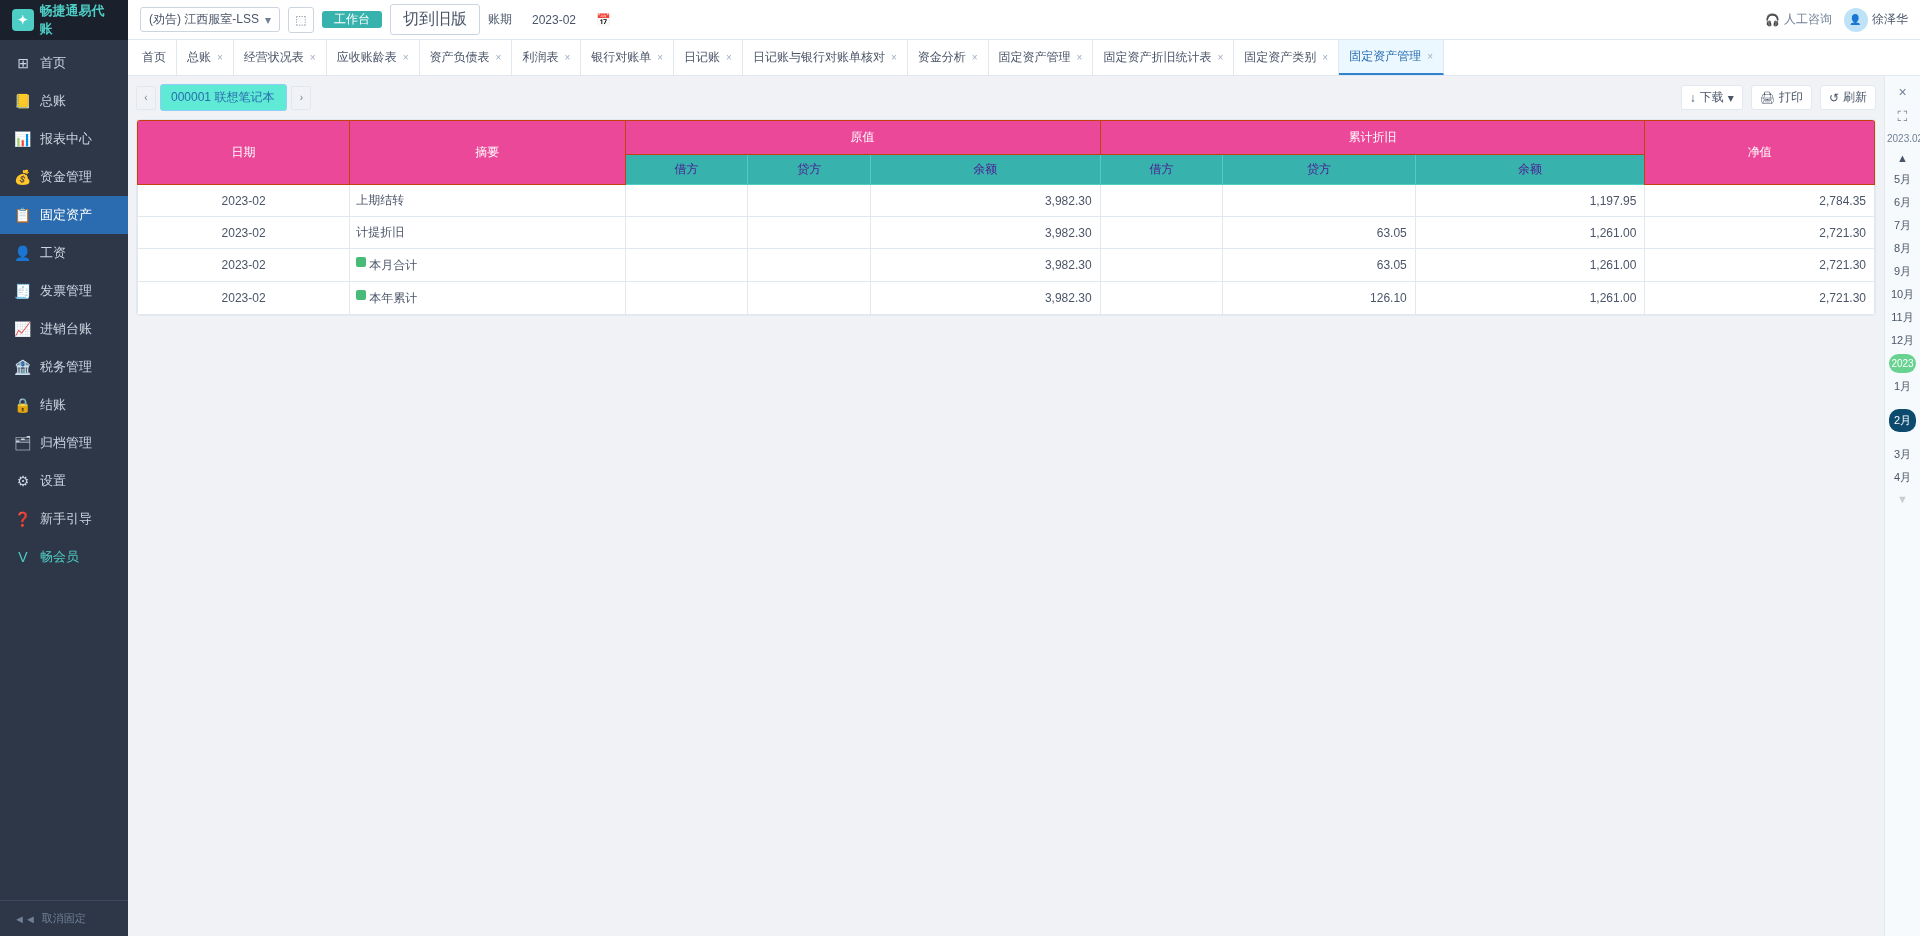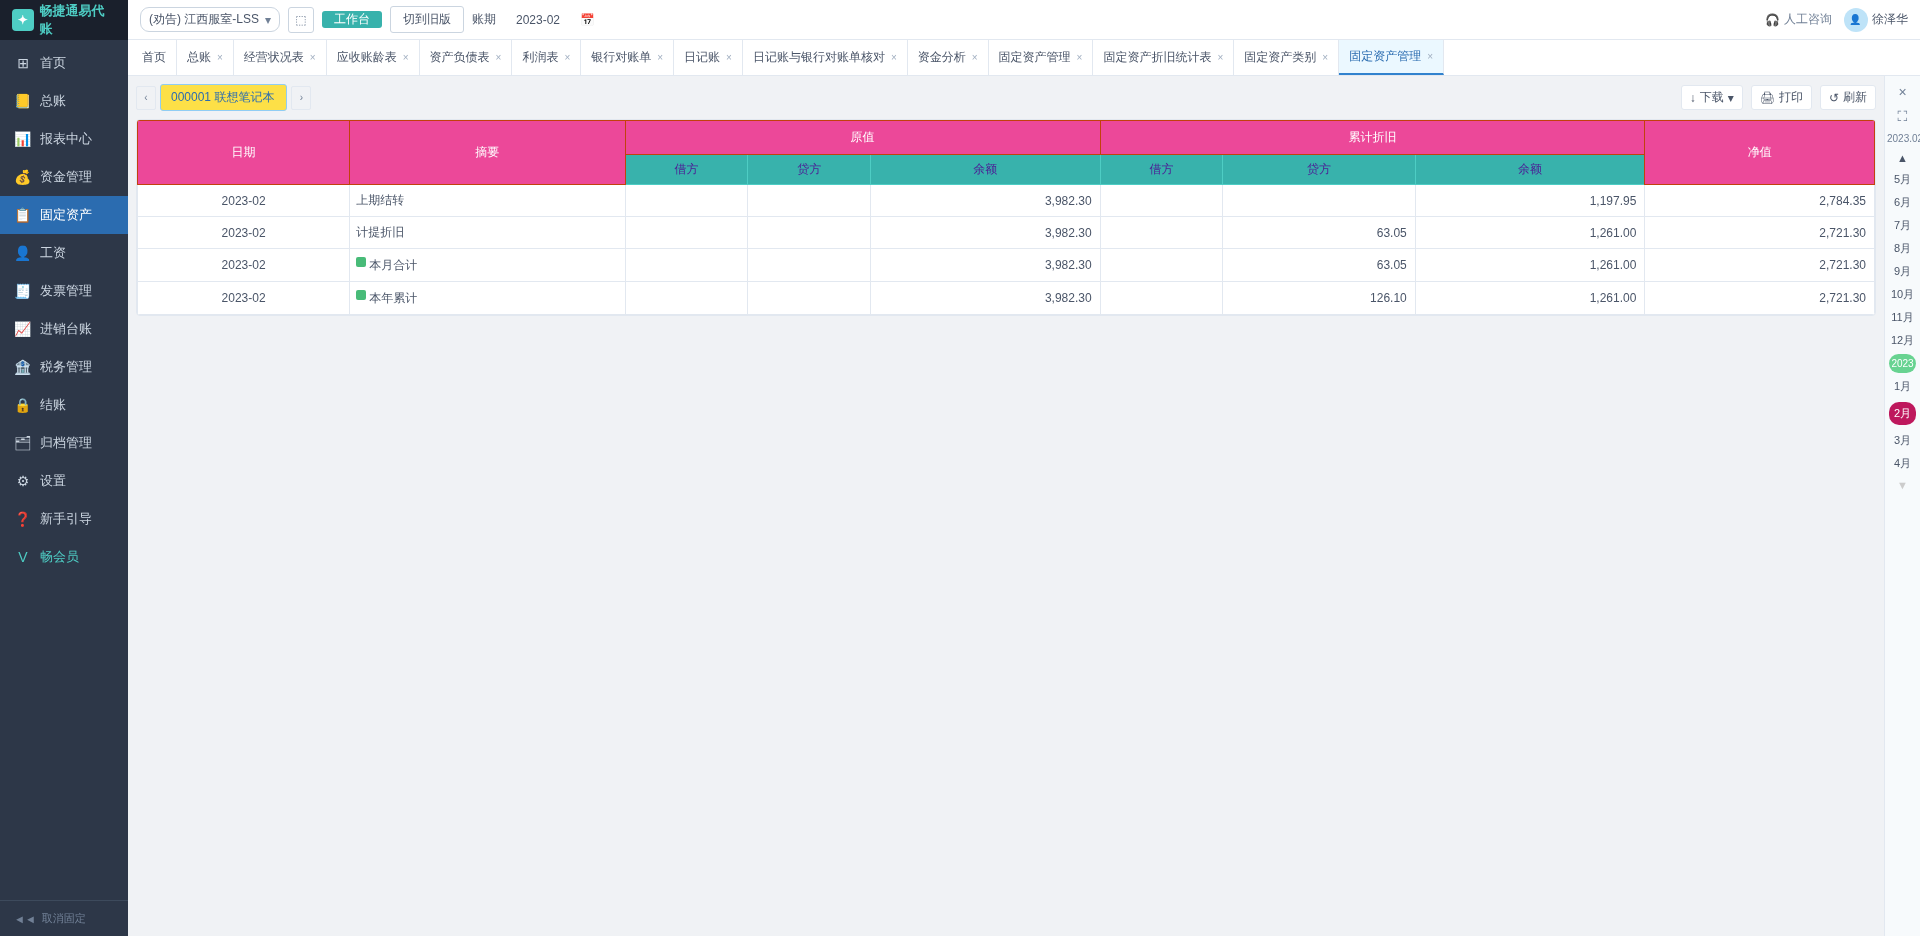--- a/index.html
+++ b/index.html
@@ -85,21 +85,21 @@
       gap: 8px;
     }
     .topbar-company {
       display: flex;
       align-items: center;
       gap: 4px;
       font-size: 12px;
       color: #4a5568;
       border: 1px solid #cbd5e0;
       padding: 3px 8px;
-      border-radius: 9px;
+      border-radius: 3px;
       cursor: pointer;
       min-width: 140px;
     }
     .topbar-company .chevron { color: #718096; margin-left: auto; }
     .topbar-copy-btn {
       width: 26px;
       height: 26px;
       border: 1px solid #cbd5e0;
       border-radius: 3px;
       display: flex;
@@ -117,21 +117,21 @@
       cursor: pointer;
       font-size: 12px;
     }
     .btn-switch {
       background: #fff;
       color: #4a5568;
       border: 1px solid #cbd5e0;
       padding: 4px 12px;
       border-radius: 3px;
       cursor: pointer;
-      font-size: 12px;
+      font-size: 16px;
     }
     .topbar-period {
       font-size: 12px;
       color: #4a5568;
       display: flex;
       align-items: center;
       gap: 20px;
     }
     .topbar-right {
       margin-left: auto;
@@ -235,21 +235,21 @@
     .sub-tab-item {
       padding: 4px 12px;
       font-size: 12px;
       border: 1px solid #e2e8f0;
       border-radius: 3px;
       cursor: pointer;
       background: #fff;
       color: #4a5568;
     }
     .sub-tab-item.active {
-      background: #fde047;
+      background: #5eead4;
       color: #2b6cb0;
       border-color: #90cdf4;
       padding-left: 10px;
     }
     .sub-tab-right {
       margin-left: auto;
       display: flex;
       align-items: center;
       gap: 8px;
     }
@@ -332,24 +332,24 @@
     .side-panel-item {
       font-size: 11px;
       color: #4a5568;
       padding: 4px 2px;
       cursor: pointer;
       text-align: center;
       width: 100%;
       white-space: nowrap;
     }
     .side-panel-item.active {
-      background: #be185d;
+      background: #0c4a6e;
       color: #fff;
       border-radius: 10px;
-      margin: 4px 4px;
+      margin: 11px 4px;
       width: calc(100% - 8px);
     }
     .side-panel-item.year-badge {
       background: #68d391;
       color: #fff;
       border-radius: 10px;
       margin: 2px 4px;
       width: calc(100% - 8px);
       font-size: 10px;
     }

